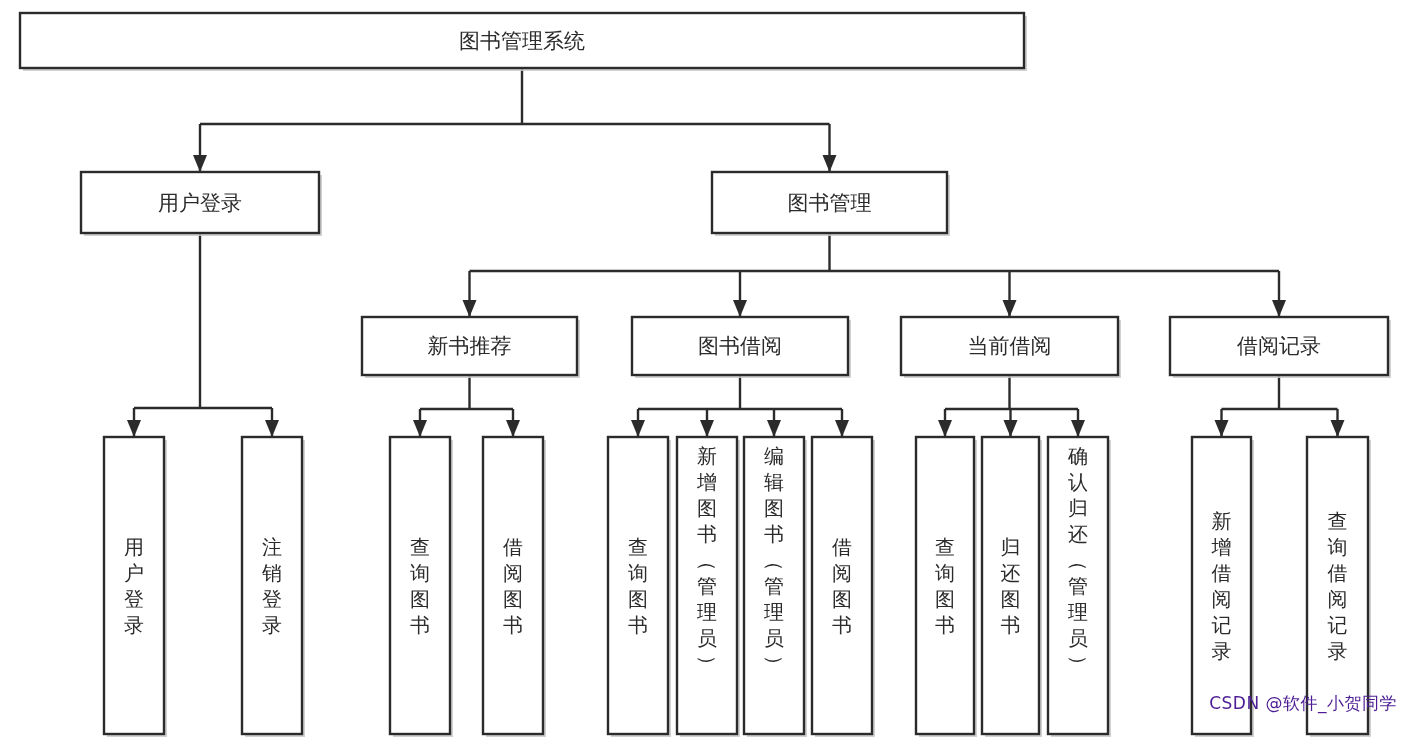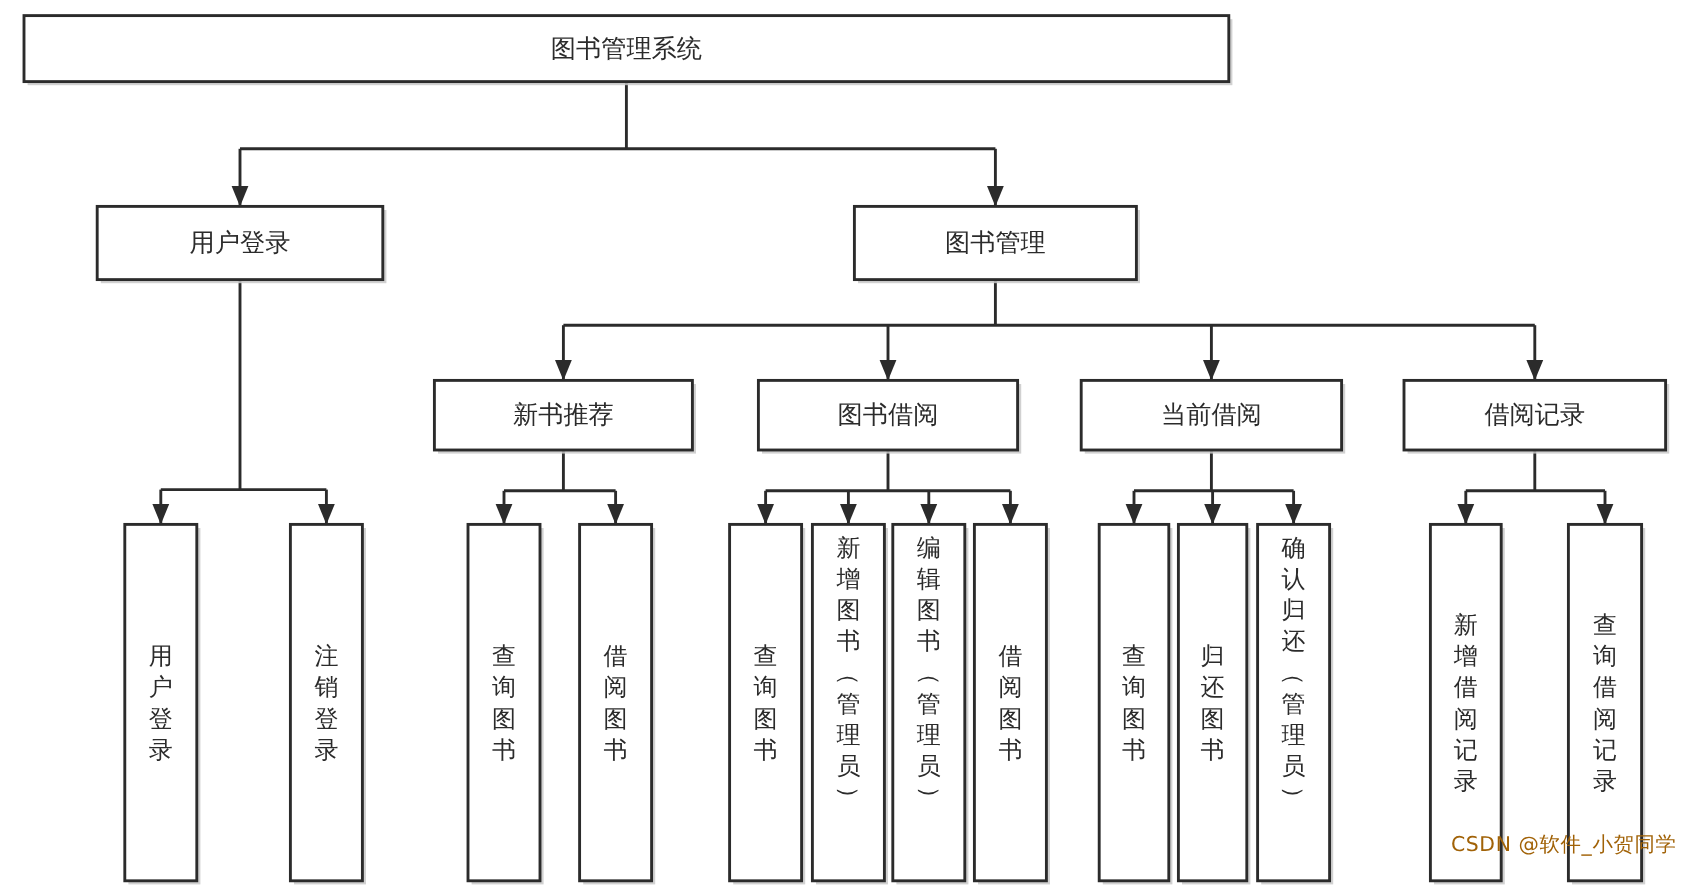--- a/index.html
+++ b/index.html
@@ -57,21 +57,21 @@
     font-size: 20px;
     fill: #2b2b2b;
     text-anchor: middle;
   }
   .watermark {
     position: absolute;
     right: 8px;
     bottom: 6px;
     font-family: "DejaVu Sans", "Liberation Sans", sans-serif;
     font-size: 17px;
-    color: #a16207;
+    color: #4c1d95;
     letter-spacing: 0.5px;
     white-space: nowrap;
     user-select: none;
   }
 </style>
 </head>
 <body>
 
 <div id="diagram-root">
 

